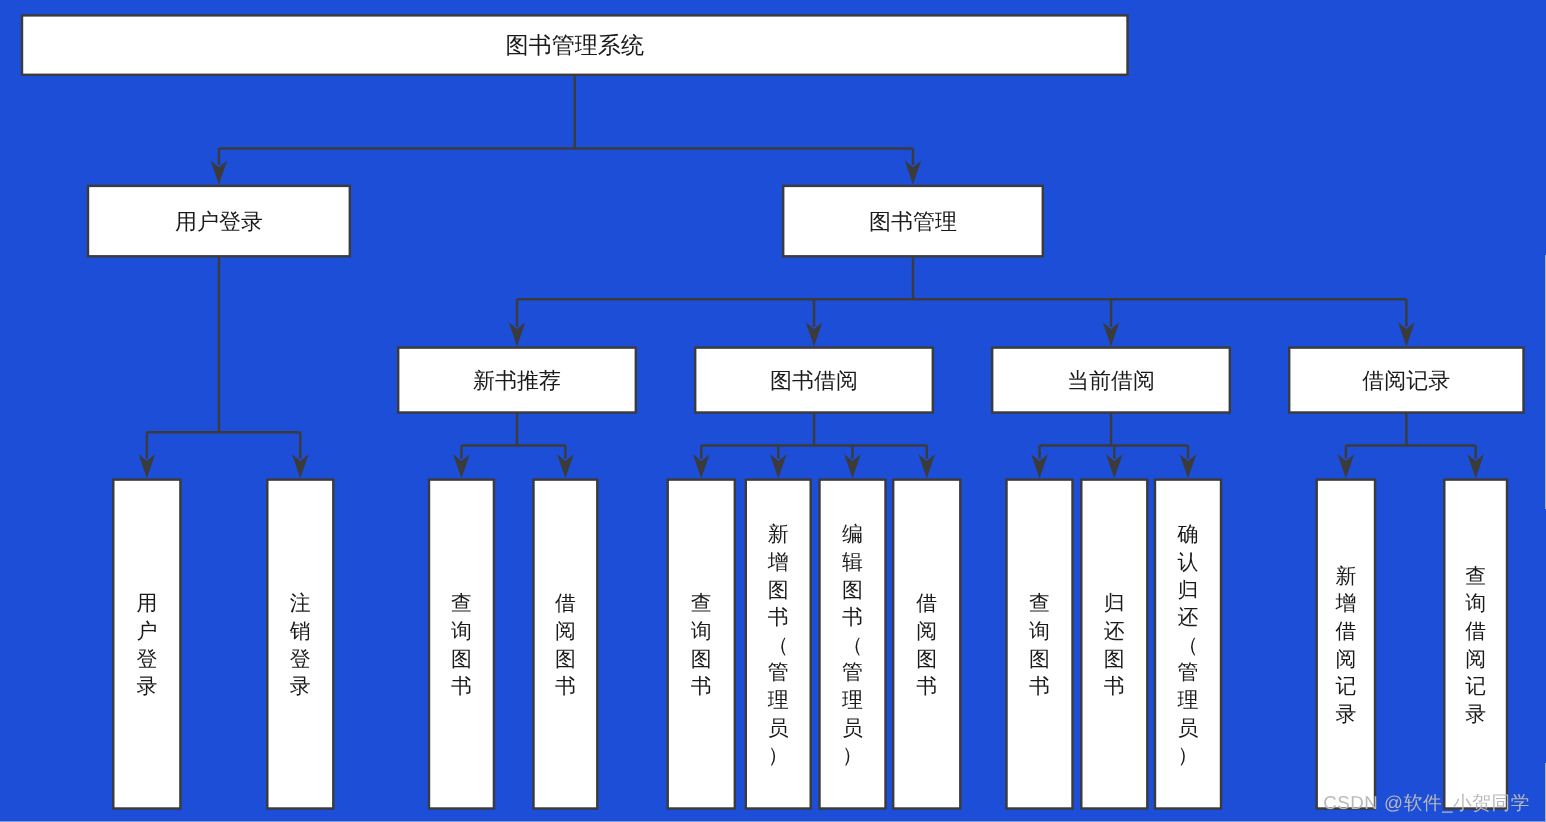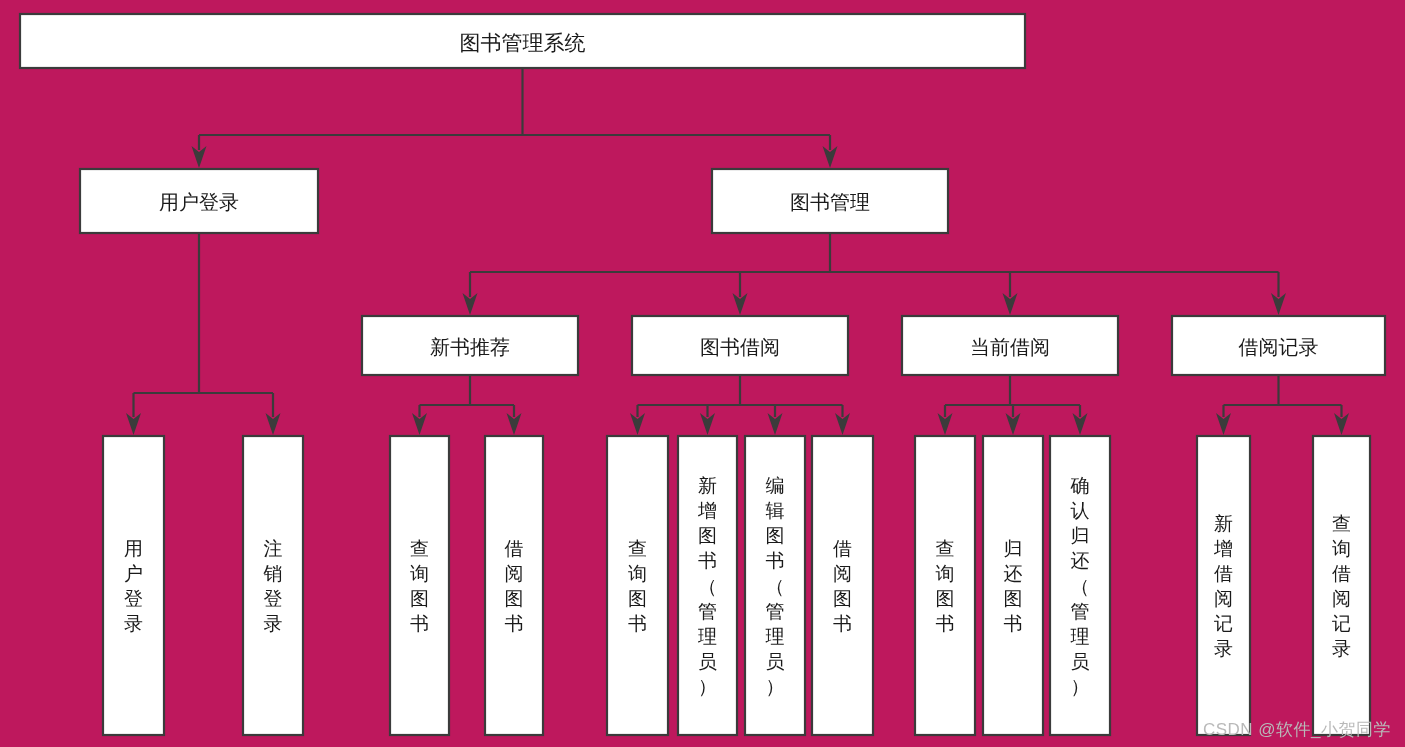--- a/index.html
+++ b/index.html
@@ -7,21 +7,21 @@
     padding: 0;
     background: #ffffff;
   }
   body {
     font-family: "Liberation Sans", "DejaVu Sans", sans-serif;
   }
   #canvas-wrap {
     position: relative;
     width: 1405px;
     height: 747px;
-    background: #be185d;
+    background: #1d4ed8;
     overflow: hidden;
   }
   svg#diagram {
     display: block;
     width: 1405px;
     height: 747px;
   }
   .node-rect {
     fill: #ffffff;
     stroke: #3b3b3b;

